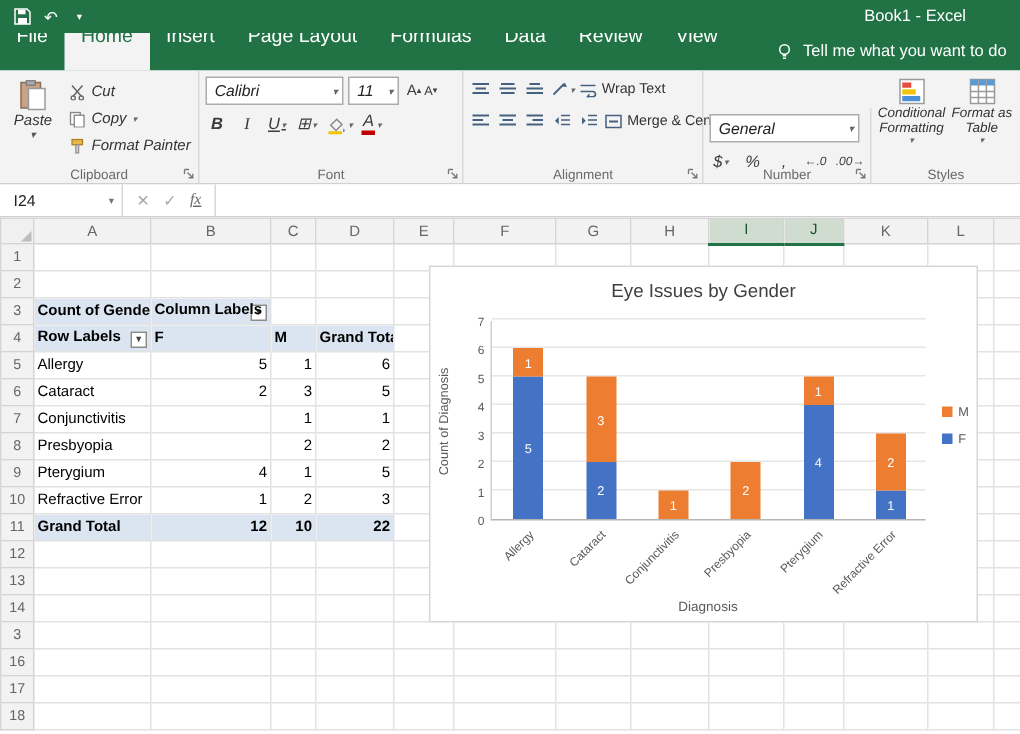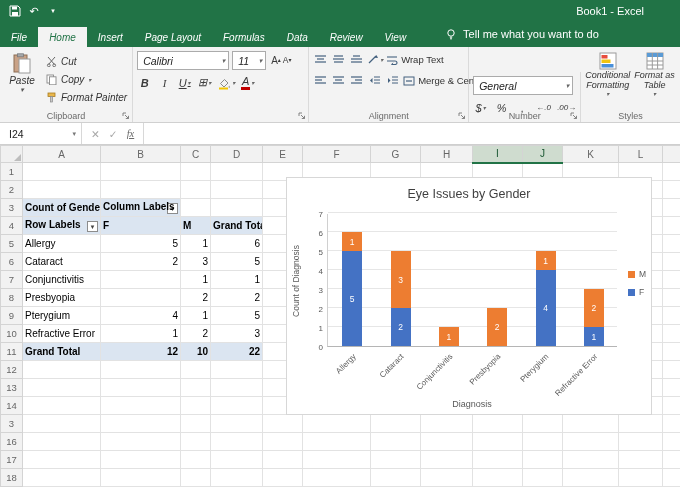--- a/index.html
+++ b/index.html
@@ -9,21 +9,21 @@
   
   .titlebar { height: 22px; background: #217346; display: flex; align-items: center; position: relative; color: #fff; }
   .qat { display: flex; align-items: center; gap: 3px; padding-left: 7px; }
   .qat-btn { height: 16px; min-width: 16px; display: flex; align-items: center; justify-content: center; font-size: 11px; color: #fff; cursor: default; }
   .qat-caret { font-size: 7px; }
   .win-title { position: absolute; right: 36px; font-size: 11px; color: #fff; }
 
   
   .tabrow { height: 25px; background: #217346; display: flex; align-items: flex-end; color: #fff; }
   #tabs-container { display: flex; align-items: flex-end; }
-  .tab { padding: 5px 11px 4px; font-size: 10px; white-space: nowrap; cursor: default; font-style: italic; }
+  .tab { padding: 5px 11px 16px; font-size: 13px; white-space: nowrap; cursor: default; }
   .tab.active { background: #f3f3f3; color: #217346; }
   .tellme { display: flex; align-items: center; gap: 6px; margin-left: 28px; font-size: 11px; padding-bottom: 7px; white-space: nowrap; }
 
   
   .ribbon { height: 76px; background: #f3f3f3; border-bottom: 1px solid #d0d0d0; display: flex; overflow: hidden; }
   .rgroup { position: relative; border-right: 1px solid #dadada; padding: 4px 3px 14px 4px; flex-shrink: 0; }
   .rg-label { position: absolute; bottom: 1px; left: 0; right: 0; text-align: center; font-size: 9px; color: #6a6a6a; }
   .launcher { position: absolute; right: 2px; bottom: 2px; }
   .sbtn, .ibtn, .big-btn, .paste-btn, .combo { cursor: default; font-style: italic; }
 
@@ -240,20 +240,21 @@
             <path d="M12.2 9.5 q1.3 1.8 0 2.8 q-1.3 -1 0 -2.8" fill="#8a8a8a"></path>
             <rect x="2" y="11.5" width="9" height="2" fill="#f2c500"></rect>
           </svg>
           <span class="cbx">▾</span>
         </span>
         <span class="ibtn">
             <span class="fcolor">A</span>
             <span class="cbx">▾</span>
           </span>
       </div>
+      <div class="rg-label">Font</div>
       <span class="launcher">
         <svg width="8" height="8" viewBox="0 0 8 8">
           <path d="M1 1 H4 M1 1 V4 M3 3 L6.5 6.5 M6.5 3.8 V6.5 H3.8" fill="none" stroke="#777" stroke-width="0.9"></path>
         </svg>
       </span>
     </div>
 
     <div class="rgroup" style="width:160px;">
       <div class="al-row">
         <span class="ibtn">

